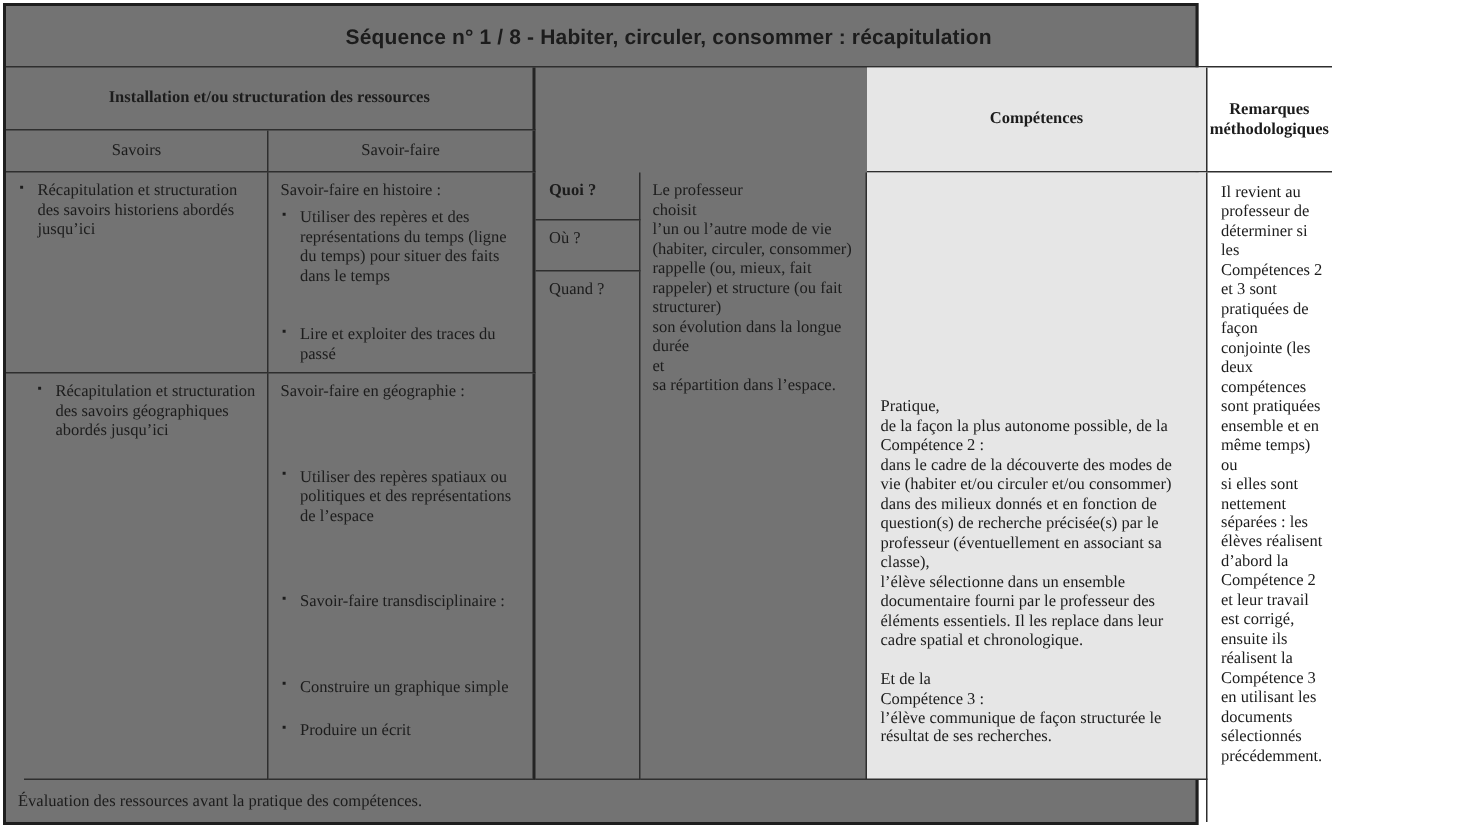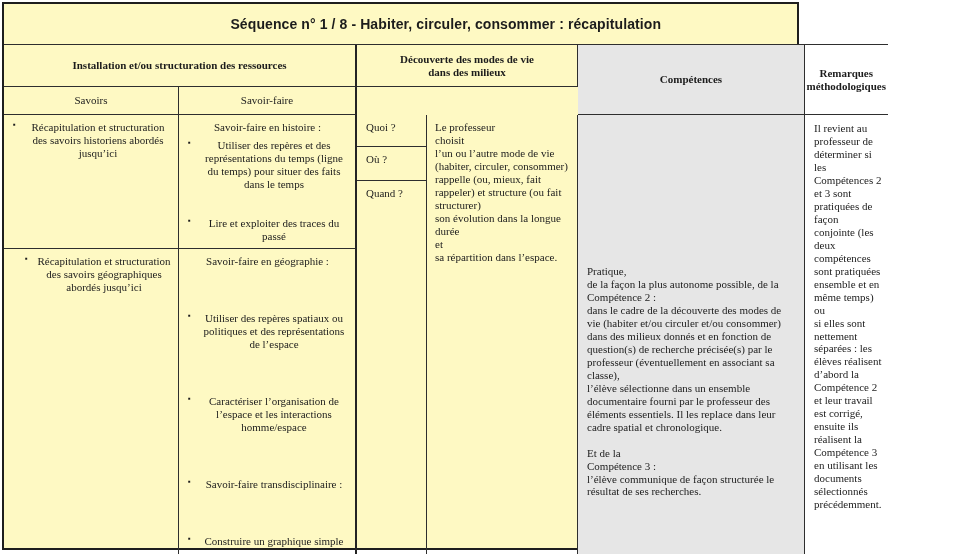--- a/index.html
+++ b/index.html
@@ -2,56 +2,54 @@
 <html><head>
 <meta charset="utf-8">
 <style>
   html,body{margin:0;padding:0;}
   body{
     width:980px;height:554px;background:#ffffff;overflow:hidden;
     font-family:"Liberation Serif", serif;color:#1c1c1c;
     -webkit-font-smoothing:antialiased;
   }
   .doc{position:absolute;left:2px;top:2px;width:797px;height:548px;
-       border:2px solid #1e1e1e;background:#fef9c3;box-sizing:border-box;
+       border:2px solid #1e1e1e;background:#737373;box-sizing:border-box;
        display:grid;
        grid-template-columns:175px 178px 70px 151px 227px 1fr;
        grid-template-rows:41px 42px 28px 32px 34px 68px 1fr 28px;}
   .c{box-sizing:border-box;position:relative;font-size:11px;line-height:1.18;}
   .br{border-right:1px solid #2e2e2e;}
   .br2{border-right:2px solid #242424;}
   .bb{border-bottom:1px solid #2e2e2e;}
   .gray{background:#e6e6e6;}
   .center{display:flex;align-items:center;justify-content:center;text-align:center;}
   .bold{font-weight:bold;}
   .pre{white-space:pre-line;}
   .title-cell{font-family:"Liberation Sans", sans-serif;font-size:14px;font-weight:bold;letter-spacing:.1px;}
   .hdr{font-size:11px;}
-  .pad{padding:6px 7px 4px 8px;text-align:center;}
+  .pad{padding:6px 7px 4px 8px;}
   .bul{position:relative;padding-left:13px;}
   .bul::before{content:"▪";position:absolute;left:1px;top:-1px;font-size:8px;}
   .mb{margin-bottom:16px;margin-top:44px;}
   .mb-big{margin-bottom:26px;}
   .list-title{margin-bottom:5px;}
   .comp-body{padding:150px 8px 6px 9px;}
   .rem-body{padding:7px 6px 6px 9px;}
   .prof-body{padding:6px 5px 6px 8px;}
   .q-cell{padding:6px 4px 4px 9px;}
   .footer-cell{display:flex;align-items:center;padding-left:8px;}
 </style>
 </head>
 <body>
 
 <div class="doc">
 
   <div class="c bb center title-cell" style="grid-column:1/7;grid-row:1;">Séquence n° 1 / 8 - Habiter, circuler, consommer : récapitulation</div>
 
   <div class="c br2 bb center hdr bold" style="grid-column:1/3;grid-row:2;">Installation et/ou structuration des ressources</div>
-  <div class="c br bb center hdr bold pre" style="grid-column:3/5;grid-row:2;">Découverte des modes de vie
-dans des milieux</div>
   <div class="c br bb center hdr bold gray" style="grid-column:5/6;grid-row:2/4;">Compétences</div>
   <div class="c bb center hdr bold" style="grid-column:6/7;grid-row:2/4;">Remarques méthodologiques</div>
 
   <div class="c br bb center hdr" style="grid-column:1;grid-row:3;">Savoirs</div>
   <div class="c br2 bb center hdr" style="grid-column:2;grid-row:3;">Savoir-faire</div>
 
   <div class="c br bb pad" style="grid-column:1;grid-row:4/7;">
     <div class="bul">Récapitulation et structuration des savoirs historiens abordés jusqu’ici</div>
   </div>
   <div class="c br bb pad" style="grid-column:1;grid-row:7;margin-left:12px;">
@@ -59,27 +57,26 @@
   </div>
 
   <div class="c br2 bb pad" style="grid-column:2;grid-row:4/7;">
     <div class="list-title">Savoir-faire en histoire :</div>
     <div class="bul mb-big">Utiliser des repères et des représentations du temps (ligne du temps) pour situer des faits dans le temps</div>
     <div class="bul">Lire et exploiter des traces du passé</div>
   </div>
   <div class="c br2 bb pad" style="grid-column:2;grid-row:7;">
     <div class="list-title">Savoir-faire en géographie :</div>
     <div class="bul mb">Utiliser des repères spatiaux ou politiques et des représentations de l’espace</div>
-    <div class="bul mb">Caractériser l’organisation de l’espace et les interactions homme/espace</div>
     <div class="bul mb">Savoir-faire transdisciplinaire :</div>
     <div class="bul mb">Construire un graphique simple</div>
     <div class="bul">Produire un écrit</div>
   </div>
 
-  <div class="c br bb q-cell" style="grid-column:3;grid-row:4;">Quoi ?</div>
+  <div class="c br bb q-cell" style="grid-column:3;grid-row:4;font-weight:bold;">Quoi ?</div>
   <div class="c br bb q-cell" style="grid-column:3;grid-row:5;">Où ?</div>
   <div class="c br bb q-cell" style="grid-column:3;grid-row:6/8;">Quand ?</div>
 
   <div class="c br bb prof-body pre" style="grid-column:4;grid-row:4/8;">Le professeur
 choisit
 l’un ou l’autre mode de vie
 (habiter, circuler, consommer)
 rappelle (ou, mieux, fait rappeler) et structure (ou fait structurer)
 son évolution dans la longue durée
 et

